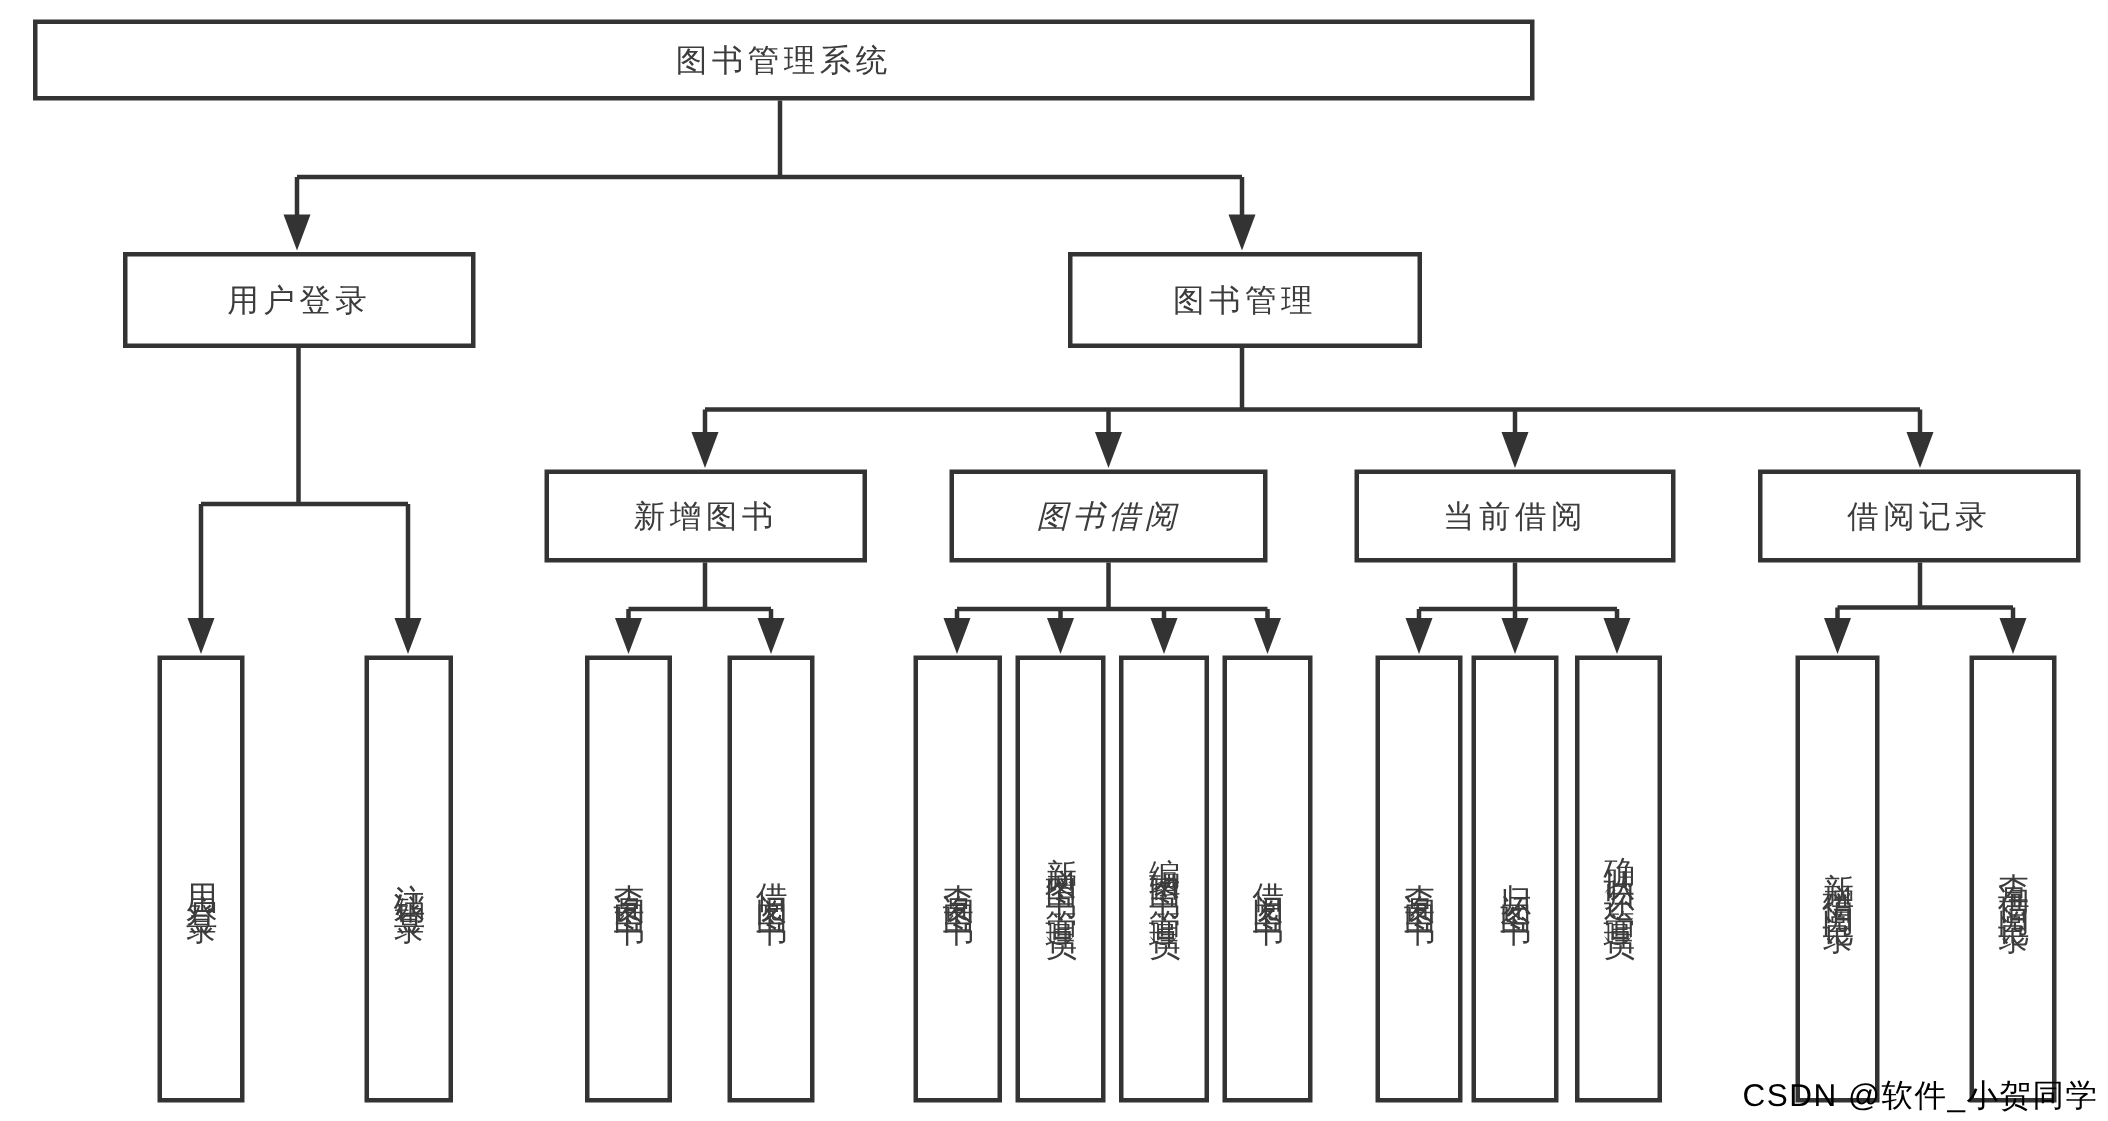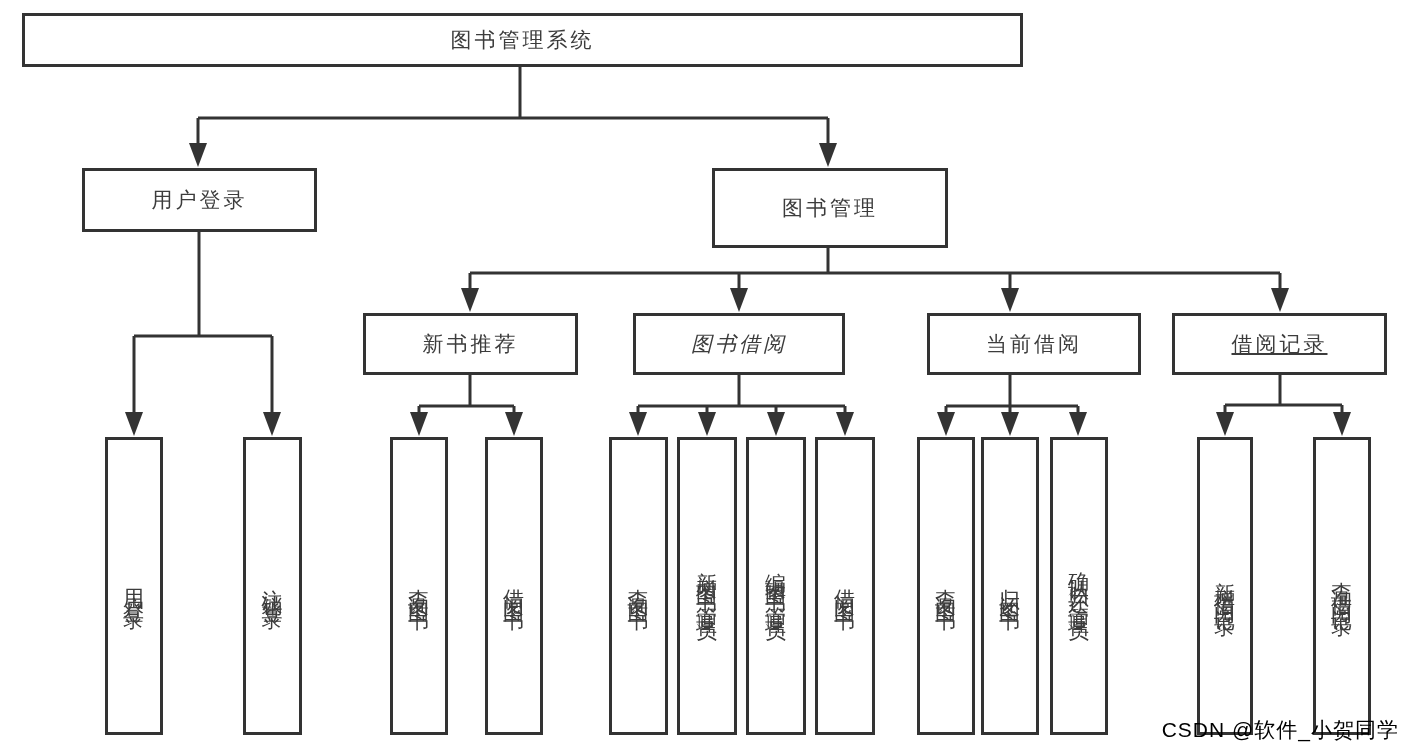--- a/index.html
+++ b/index.html
@@ -50,25 +50,25 @@
     writing-mode: vertical-rl;
     text-orientation: mixed;
     letter-spacing: 7px;
     font-size: 21px;
     line-height: 1;
     white-space: normal;
   }
   
   .n-root   { left: 22px;   top: 13px;  width: 1001px; height: 54px; }
   .n-l2a    { left: 82px;   top: 168px; width: 235px;  height: 64px; }
-  .n-l2b    { left: 712px;  top: 168px; width: 236px;  height: 80px; }
+  .n-l2b    { left: 712px;  top: 168px; width: 236px;  height: 64px; }
   .n-l3a    { left: 363px;  top: 313px; width: 215px;  height: 62px; }
   .n-l3b    { left: 633px;  top: 313px; width: 212px;  height: 62px; font-style: italic; }
-  .n-l3c    { left: 903px;  top: 313px; width: 214px;  height: 62px; margin-left: 24px; }
-  .n-l3d    { left: 1172px; top: 313px; width: 215px;  height: 62px; text-decoration: underline; }
+  .n-l3c    { left: 903px;  top: 313px; width: 214px;  height: 62px; }
+  .n-l3d    { left: 1172px; top: 313px; width: 215px;  height: 62px; }
   .leaf     { top: 437px; height: 298px; }
   .n-a1 { left: 105px;  width: 58px; }
   .n-a2 { left: 243px;  width: 59px; }
   .n-b1 { left: 390px;  width: 58px; }
   .n-b2 { left: 485px;  width: 58px; }
   .n-c1 { left: 609px;  width: 59px; }
   .n-c2 { left: 677px;  width: 60px; }
   .n-c3 { left: 746px;  width: 60px; }
   .n-c4 { left: 815px;  width: 60px; }
   .n-d1 { left: 917px;  width: 58px; }
@@ -165,21 +165,21 @@
       <line x1="1342" y1="405" x2="1342" y2="414"></line>
       <polygon points="1333,412 1351,412 1342,436"></polygon>
     </g>
   </svg>
 
   <div class="node n-root">图书管理系统</div>
 
   <div class="node n-l2a">用户登录</div>
   <div class="node n-l2b">图书管理</div>
 
-  <div class="node n-l3a">新书推荐</div>
+  <div class="node n-l3a">新增图书</div>
   <div class="node n-l3b">图书借阅</div>
   <div class="node n-l3c">当前借阅</div>
   <div class="node n-l3d">借阅记录</div>
 
   <div class="node vnode leaf n-a1">用户登录</div>
   <div class="node vnode leaf n-a2">注销登录</div>
 
   <div class="node vnode leaf n-b1">查询图书</div>
   <div class="node vnode leaf n-b2">借阅图书</div>
 

